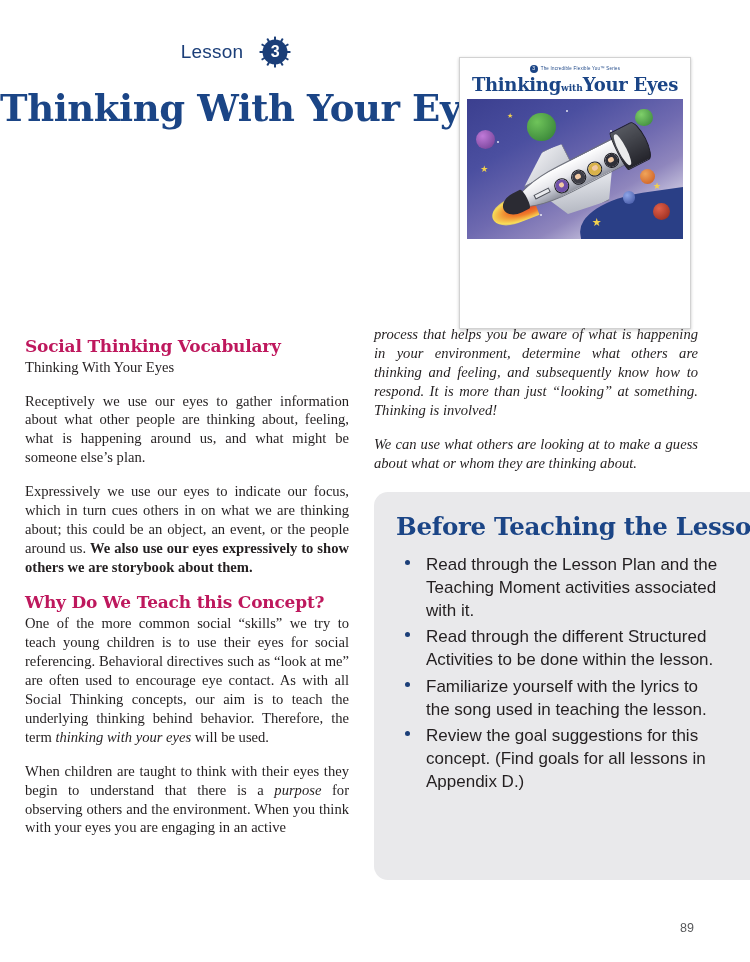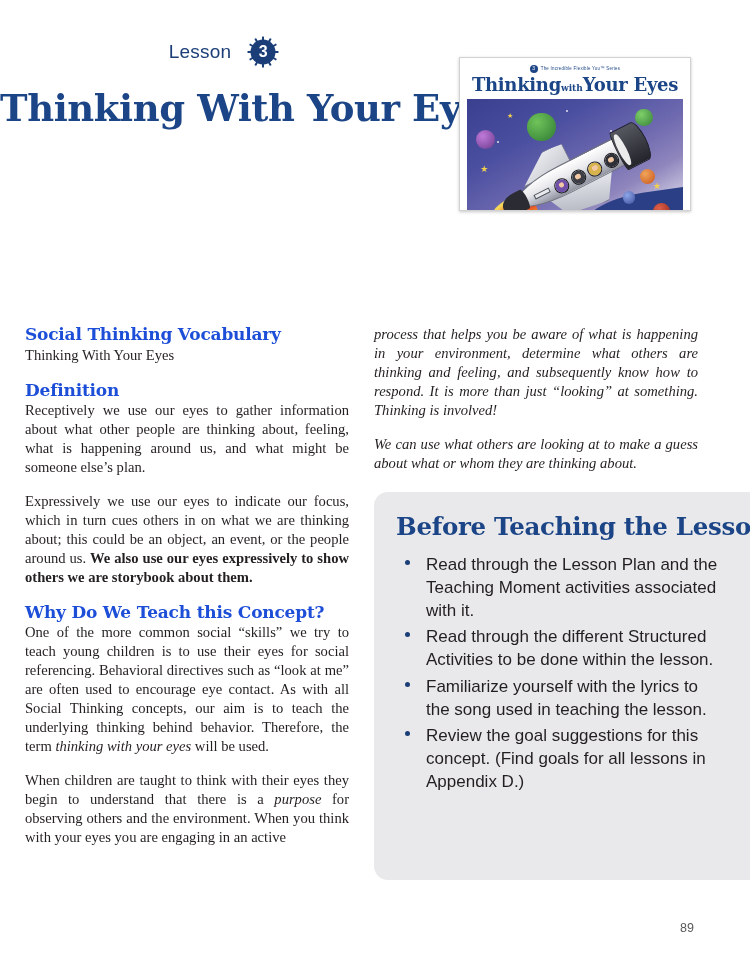--- a/index.html
+++ b/index.html
@@ -12,21 +12,21 @@
     height: 962px;
     position: relative;
     font-family: "Liberation Serif", serif;
     color: #231f20;
     overflow: hidden;
   }
 
   
   .lesson-badge-row {
     position: absolute;
-    left: 4px;
+    left: 16px;
     top: 36px;
     width: 440px;
     display: flex;
     align-items: center;
     justify-content: center;
     gap: 16px;
   }
   .lesson-word {
     font-family: "Liberation Sans", sans-serif;
     font-size: 19px;
@@ -66,21 +66,21 @@
     color: #1b4586;
     white-space: nowrap;
   }
 
   
   .book-cover {
     position: absolute;
     left: 459px;
     top: 57px;
     width: 232px;
-    height: 154px;
+    height: 272px;
     background: #ffffff;
     border: 1px solid #d2d2d2;
     box-shadow: 0 1px 3px rgba(0,0,0,.22);
     box-sizing: border-box;
     overflow: hidden;
   }
   .cover-series {
     display: flex;
     align-items: center;
     justify-content: center;
@@ -273,22 +273,22 @@
     text-align: justify;
     text-justify: inter-word;
   }
   .col p.last { margin-bottom: 0; }
   .col p.nojust { text-align: left; }
 
   h2.section {
     font-family: "DejaVu Serif", serif;
     font-weight: bold;
     font-size: 17px;
-    color: #1d4ed8;
-    margin: 0 0 1px 0;
+    color: #be185d;
+    margin: 12px 0 1px 0;
     line-height: 1.15;
     letter-spacing: -.2px;
   }
   h2.section.tight { margin-top: 16px; }
   .sub-line { margin: 0 0 4px 0; }
 
   
   .callout {
     position: absolute;
     left: 374px;
@@ -433,21 +433,20 @@
   <div class="cover-authors-wrap">
     <div class="cover-authors">Ryan Hendrix  |  Kari Zweber Palmer  |  Nancy Tarshis  |  Michelle Garcia Winner</div>
   </div>
 </div>
 
 <div class="col col-left">
 
   <h2 class="section">Social Thinking Vocabulary</h2>
   <p class="sub-line nojust">Thinking With Your Eyes</p>
 
-  <h2 class="section tight">Definition</h2>
   <p>Receptively we use our eyes to gather information about what other people are thinking about, feeling, what is happening around us, and what might be someone else’s plan.</p>
 
   <p>
     <span>Expressively we use our eyes to indicate our focus, which in turn cues others in on what we are thinking about; this could be an object, an event, or the people around us. </span><strong>We also use our eyes expressively to show others we are storybook about them.</strong>
   </p>
 
   <h2 class="section tight">Why Do We Teach this Concept?</h2>
   <p>
     <span>One of the more common social “skills” we try to teach young children is to use their eyes for social referencing. Behavioral directives such as “look at me” are often used to encourage eye contact. As with all Social Thinking concepts, our aim is to teach the underlying thinking behind behavior. Therefore, the term </span><em>thinking with your eyes</em><span> will be used.</span>
   </p>

